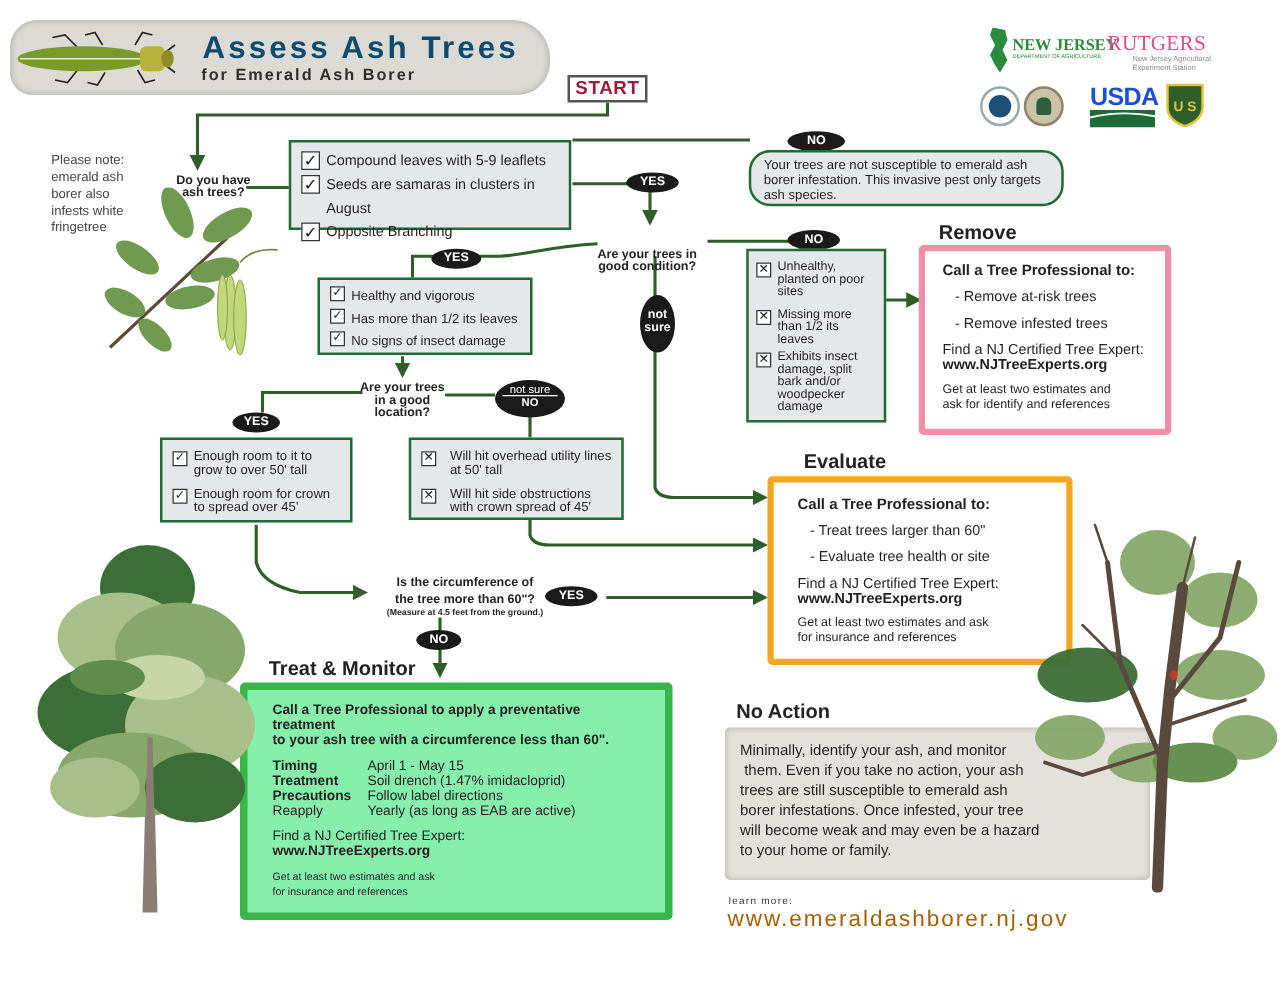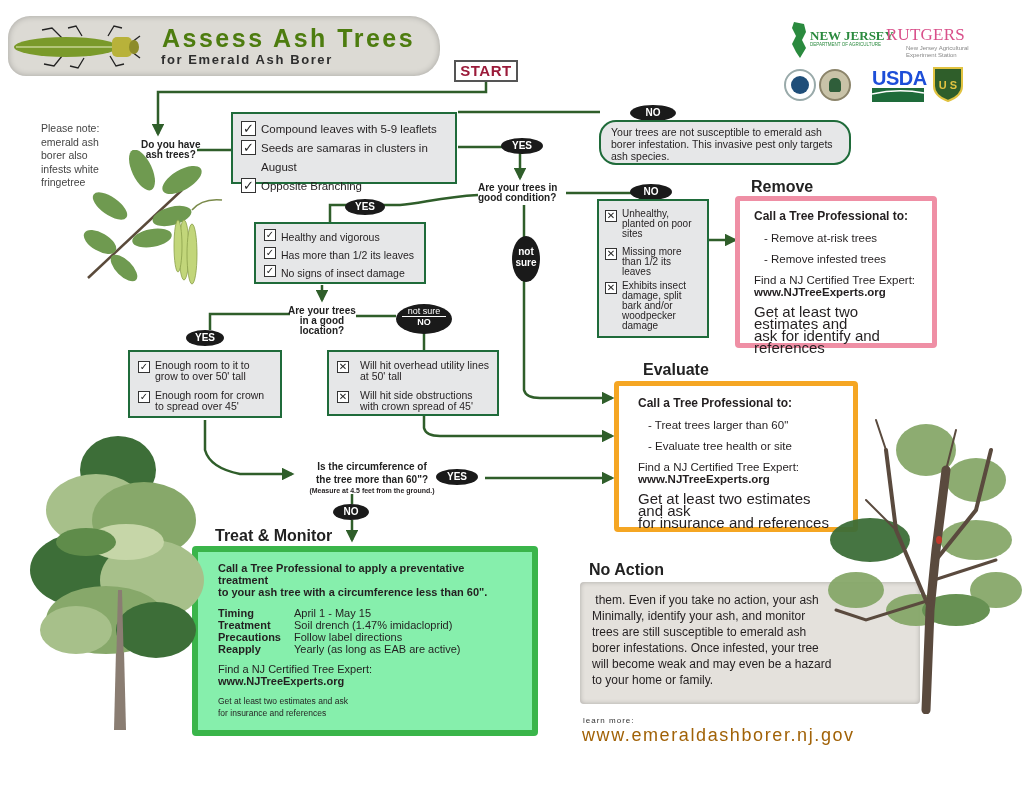--- a/index.html
+++ b/index.html
@@ -6,21 +6,21 @@
   html, body { width: 1024px; height: 788px; background: #ffffff; overflow: hidden; }
   body { position: relative; font-family: "Liberation Sans", "DejaVu Sans", sans-serif; color: #231f20; }
   .abs { position: absolute; }
   svg.lines { position: absolute; left: 0; top: 0; width: 1024px; height: 788px; pointer-events: none; }
 
   .title-banner {
     left: 8px; top: 16px; width: 432px; height: 60px;
     background: #dcdad4; border-radius: 22px 30px 26px 18px;
     box-shadow: inset 0 0 6px rgba(0,0,0,0.25);
   }
-  .title-main { left: 162px; top: 24px; font-size: 25px; font-weight: bold; letter-spacing: 2.5px; color: #4d7c0f; }
+  .title-main { left: 162px; top: 24px; font-size: 25px; font-weight: bold; letter-spacing: 2.5px; color: #0c4a6e; }
   .title-sub { left: 161px; top: 52px; font-size: 13px; font-weight: bold; letter-spacing: 1.6px; color: #2e2e2e; }
 
   .start-box {
     left: 454px; top: 60px; width: 64px; height: 22px; border: 2px solid #555;
     background: #fff; color: #9b1b3a; font-weight: bold; font-size: 15px;
     text-align: center; line-height: 18px; letter-spacing: 0.5px;
   }
 
   .logo-nj { left: 790px; top: 22px; }
   .logo-nj-text { left: 810px; top: 28px; font-family: "Liberation Serif", serif; font-weight: bold; color: #2a8a3e; font-size: 13px; }
@@ -49,21 +49,21 @@
 
   .box-remove { left: 735px; top: 196px; width: 202px; height: 152px; border: 5px solid #ef8fa5; border-radius: 4px; background: #fff; padding: 8px 14px; }
   .box-evaluate { left: 614px; top: 381px; width: 244px; height: 151px; border: 5px solid #f5a623; border-radius: 4px; background: #fff; padding: 10px 19px; }
   .box-treat { left: 192px; top: 546px; width: 346px; height: 190px; border: 6px solid #3ab54a; border-radius: 4px; background: #86efac; padding: 10px 20px; }
   .box-noaction { left: 580px; top: 582px; width: 340px; height: 122px; background: #e4e1dc; border-radius: 4px; padding: 10px 12px 0 12px; box-shadow: inset 0 0 5px rgba(0,0,0,0.25); }
 
   .call { font-weight: bold; font-size: 12px; }
   .bullet { font-size: 11.5px; }
   .find { font-size: 11.5px; }
   .url { font-weight: bold; font-size: 11.5px; }
-  .small { font-size: 15px; line-height: 12px; }
+  .small { font-size: 10px; line-height: 12px; }
 </style>
 </head>
 <body>
 
 <svg class="lines" viewBox="0 0 1024 788">
   <defs>
     <marker id="arr" viewBox="0 0 10 10" refX="8" refY="5" markerWidth="5" markerHeight="5" orient="auto">
       <path d="M0,0 L10,5 L0,10 Z" fill="#2f5e2a"></path>
     </marker>
   </defs>
@@ -179,21 +179,21 @@
     </div>
   <div class="check-row">
       <span class="cb cb-big">✓</span>
       <span>Opposite Branching</span>
     </div>
 </div>
 <div class="abs pill" style="left:630px;top:105px;width:46px;height:16px;line-height:16px;">NO</div>
 <div class="abs box-green" style="left:599px;top:120px;width:252px;height:45px;padding:4px 10px;font-size:10.5px;line-height:12px;border-radius:17px;">Your trees are not susceptible to emerald ash borer infestation. This invasive pest only targets ash species.</div>
 <div class="abs pill" style="left:501px;top:138px;width:42px;height:16px;line-height:16px;">YES</div>
 
-<div class="abs q-label" style="left:478px;top:183px;text-align:left;">
+<div class="abs q-label" style="left:478px;top:199px;text-align:center;">
   <div>Are your trees in</div>
   <div>good condition?</div>
 </div>
 <div class="abs pill" style="left:630px;top:184px;width:42px;height:16px;line-height:16px;">NO</div>
 <div class="abs pill" style="left:345px;top:199px;width:40px;height:16px;line-height:16px;">YES</div>
 <div class="abs pill" style="left:512px;top:236px;width:28px;height:46px;padding-top:10px;line-height:11px;">
   <div>not</div>
   <div>sure</div>
 </div>
 
@@ -300,35 +300,35 @@
       </div>
     <div style="display:flex;">
         <span style="width:76px;font-weight:bold;">Treatment</span>
         <span>Soil drench (1.47% imidacloprid)</span>
       </div>
     <div style="display:flex;">
         <span style="width:76px;font-weight:bold;">Precautions</span>
         <span>Follow label directions</span>
       </div>
     <div style="display:flex;">
-        <span style="width:76px;font-weight:bold;">Reapply</span>
+        <span style="width:76px;font-weight:normal;">Reapply</span>
         <span>Yearly (as long as EAB are active)</span>
       </div>
   </div>
   <div class="find" style="font-size:11px;">Find a NJ Certified Tree Expert:</div>
   <div class="url" style="font-size:11px;margin-bottom:8px;">www.NJTreeExperts.org</div>
   <div class="small" style="font-size:8.5px;">Get at least two estimates and ask</div>
   <div class="small" style="font-size:8.5px;">for insurance and references</div>
 </div>
 
 <div class="abs section-title" style="left:589px;top:561px;">No Action</div>
 <div class="abs box-noaction">
   <div style="font-size:12px;line-height:16px;">
+    <div>Minimally, identify your ash, and monitor</div>
     <div style="white-space:pre;"> them. Even if you take no action, your ash</div>
-    <div>Minimally, identify your ash, and monitor</div>
     <div>trees are still susceptible to emerald ash</div>
     <div>borer infestations. Once infested, your tree</div>
     <div>will become weak and may even be a hazard</div>
     <div>to your home or family.</div>
   </div>
 </div>
 
 <div class="abs" style="left:583px;top:716px;font-size:8px;letter-spacing:1px;color:#333;">learn more:</div>
 <div class="abs" style="left:582px;top:725px;font-size:18px;letter-spacing:1.6px;color:#a16207;">www.emeraldashborer.nj.gov</div>
 

